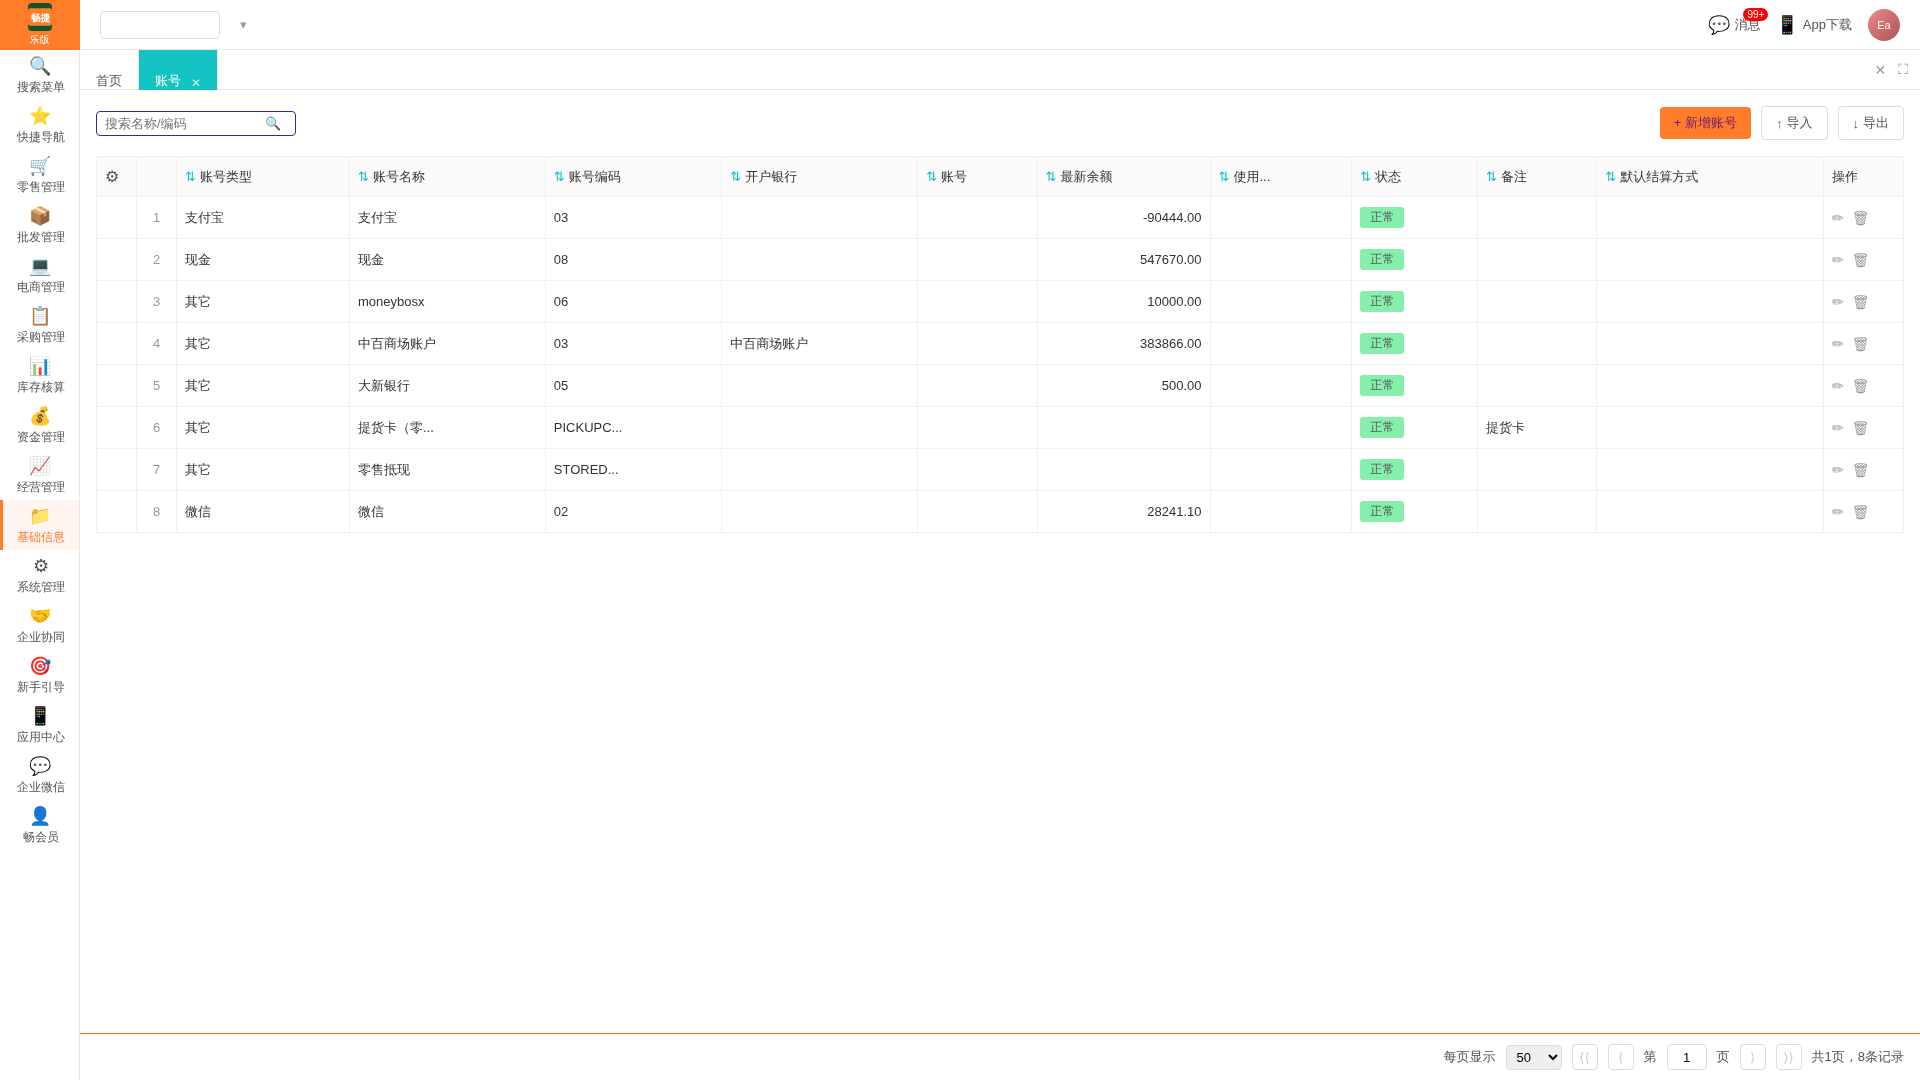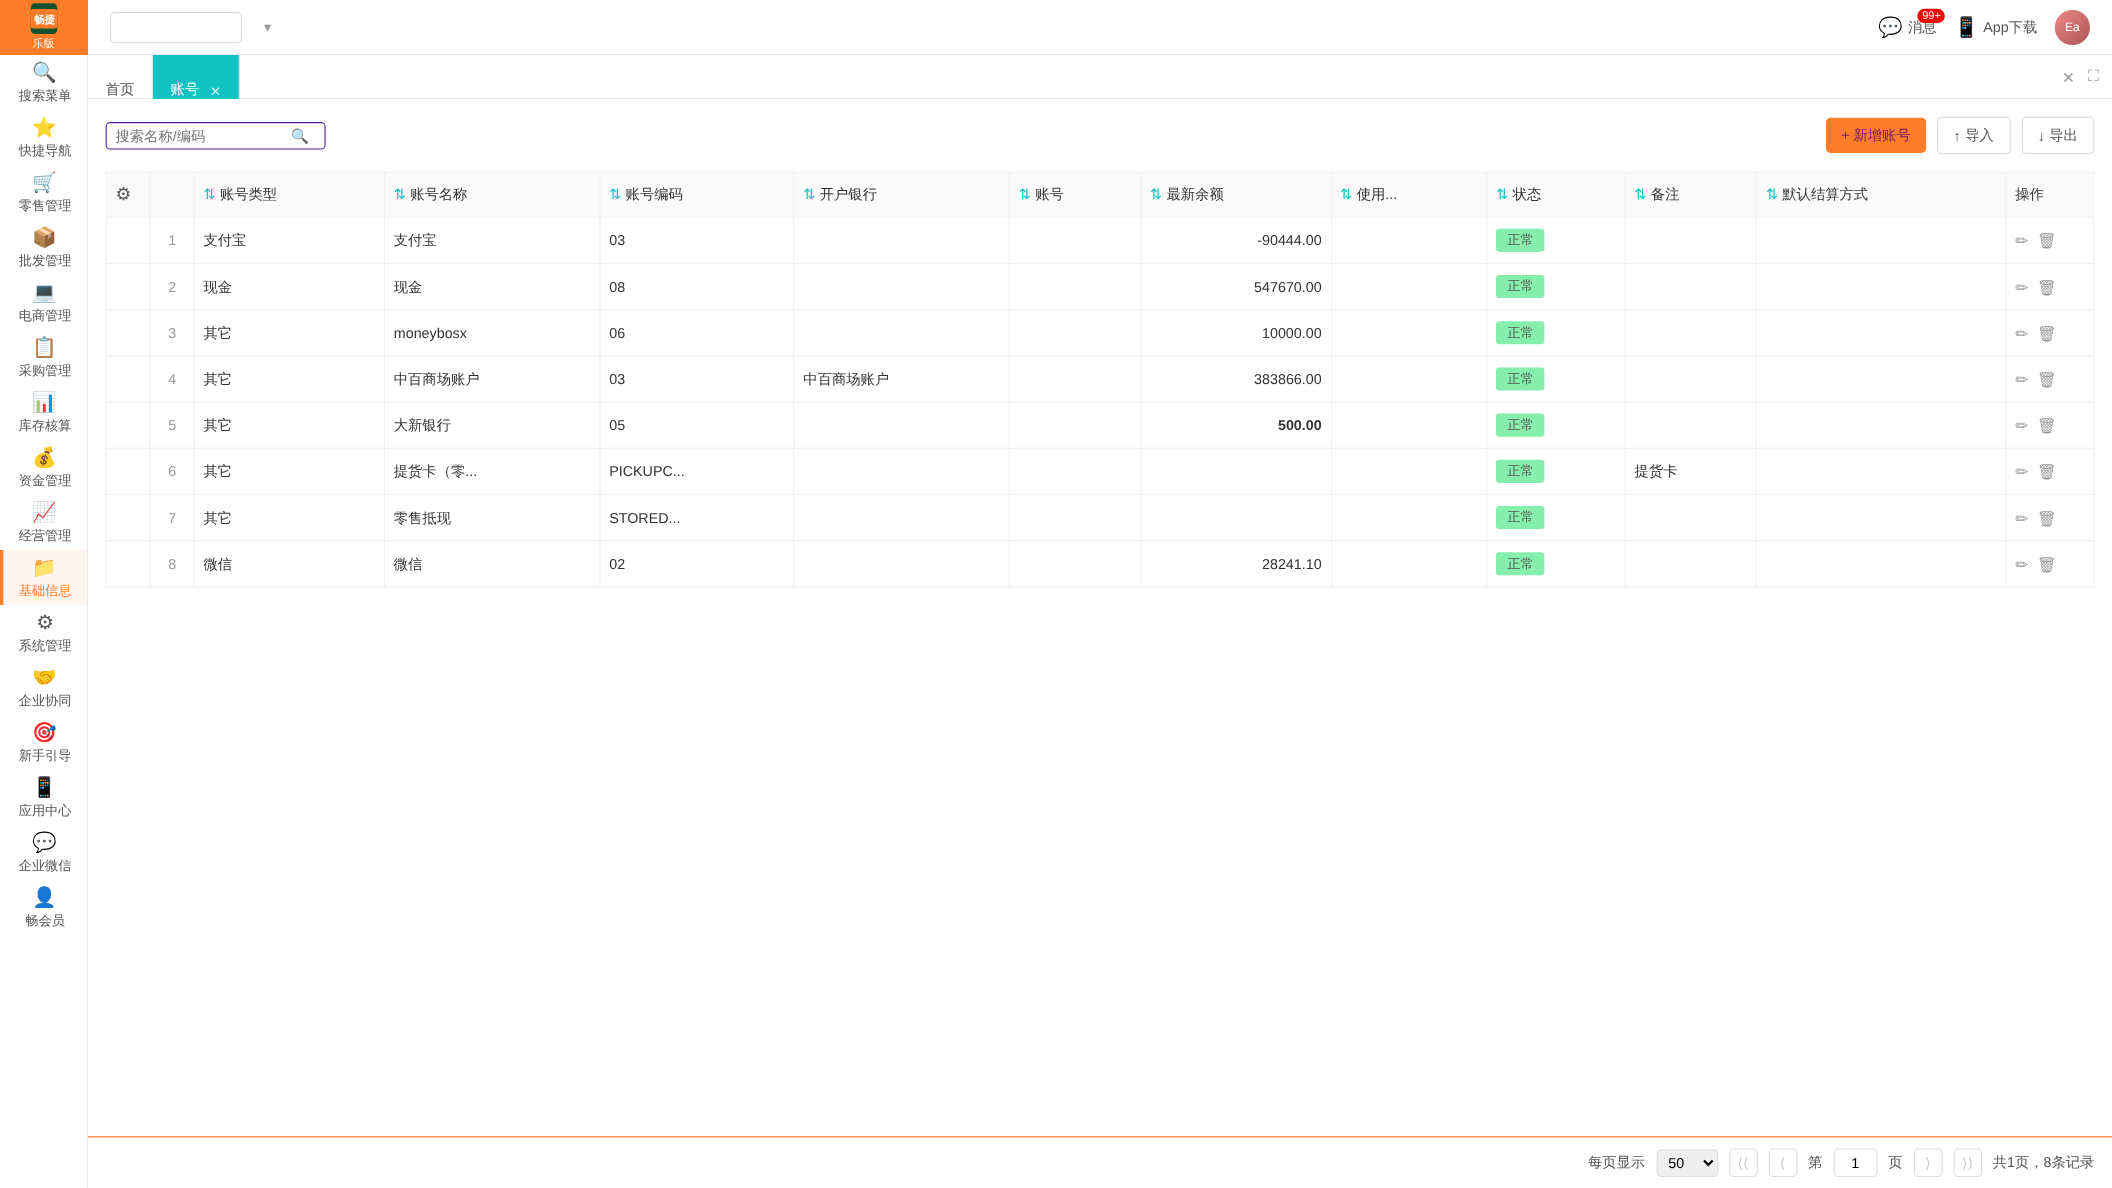--- a/index.html
+++ b/index.html
@@ -531,21 +531,21 @@
     </td>
   </tr>
             <tr>
     <td></td>
     <td style="color:#999;text-align:center;">5</td>
     <td>其它</td>
     <td>大新银行</td>
     <td>05</td>
     <td></td>
     <td></td>
-    <td style="text-align:right;font-weight:bold;">500.00</td>
+    <td style="text-align:right;">500.00</td>
     <td></td>
     <td><span class="status-badge">正常</span></td>
     <td></td>
     <td></td>
     <td>
       <div class="action-icons">
         <span class="action-icon" title="编辑">✏</span>
         <span class="action-icon" title="删除">🗑</span>
       </div>
     </td>

